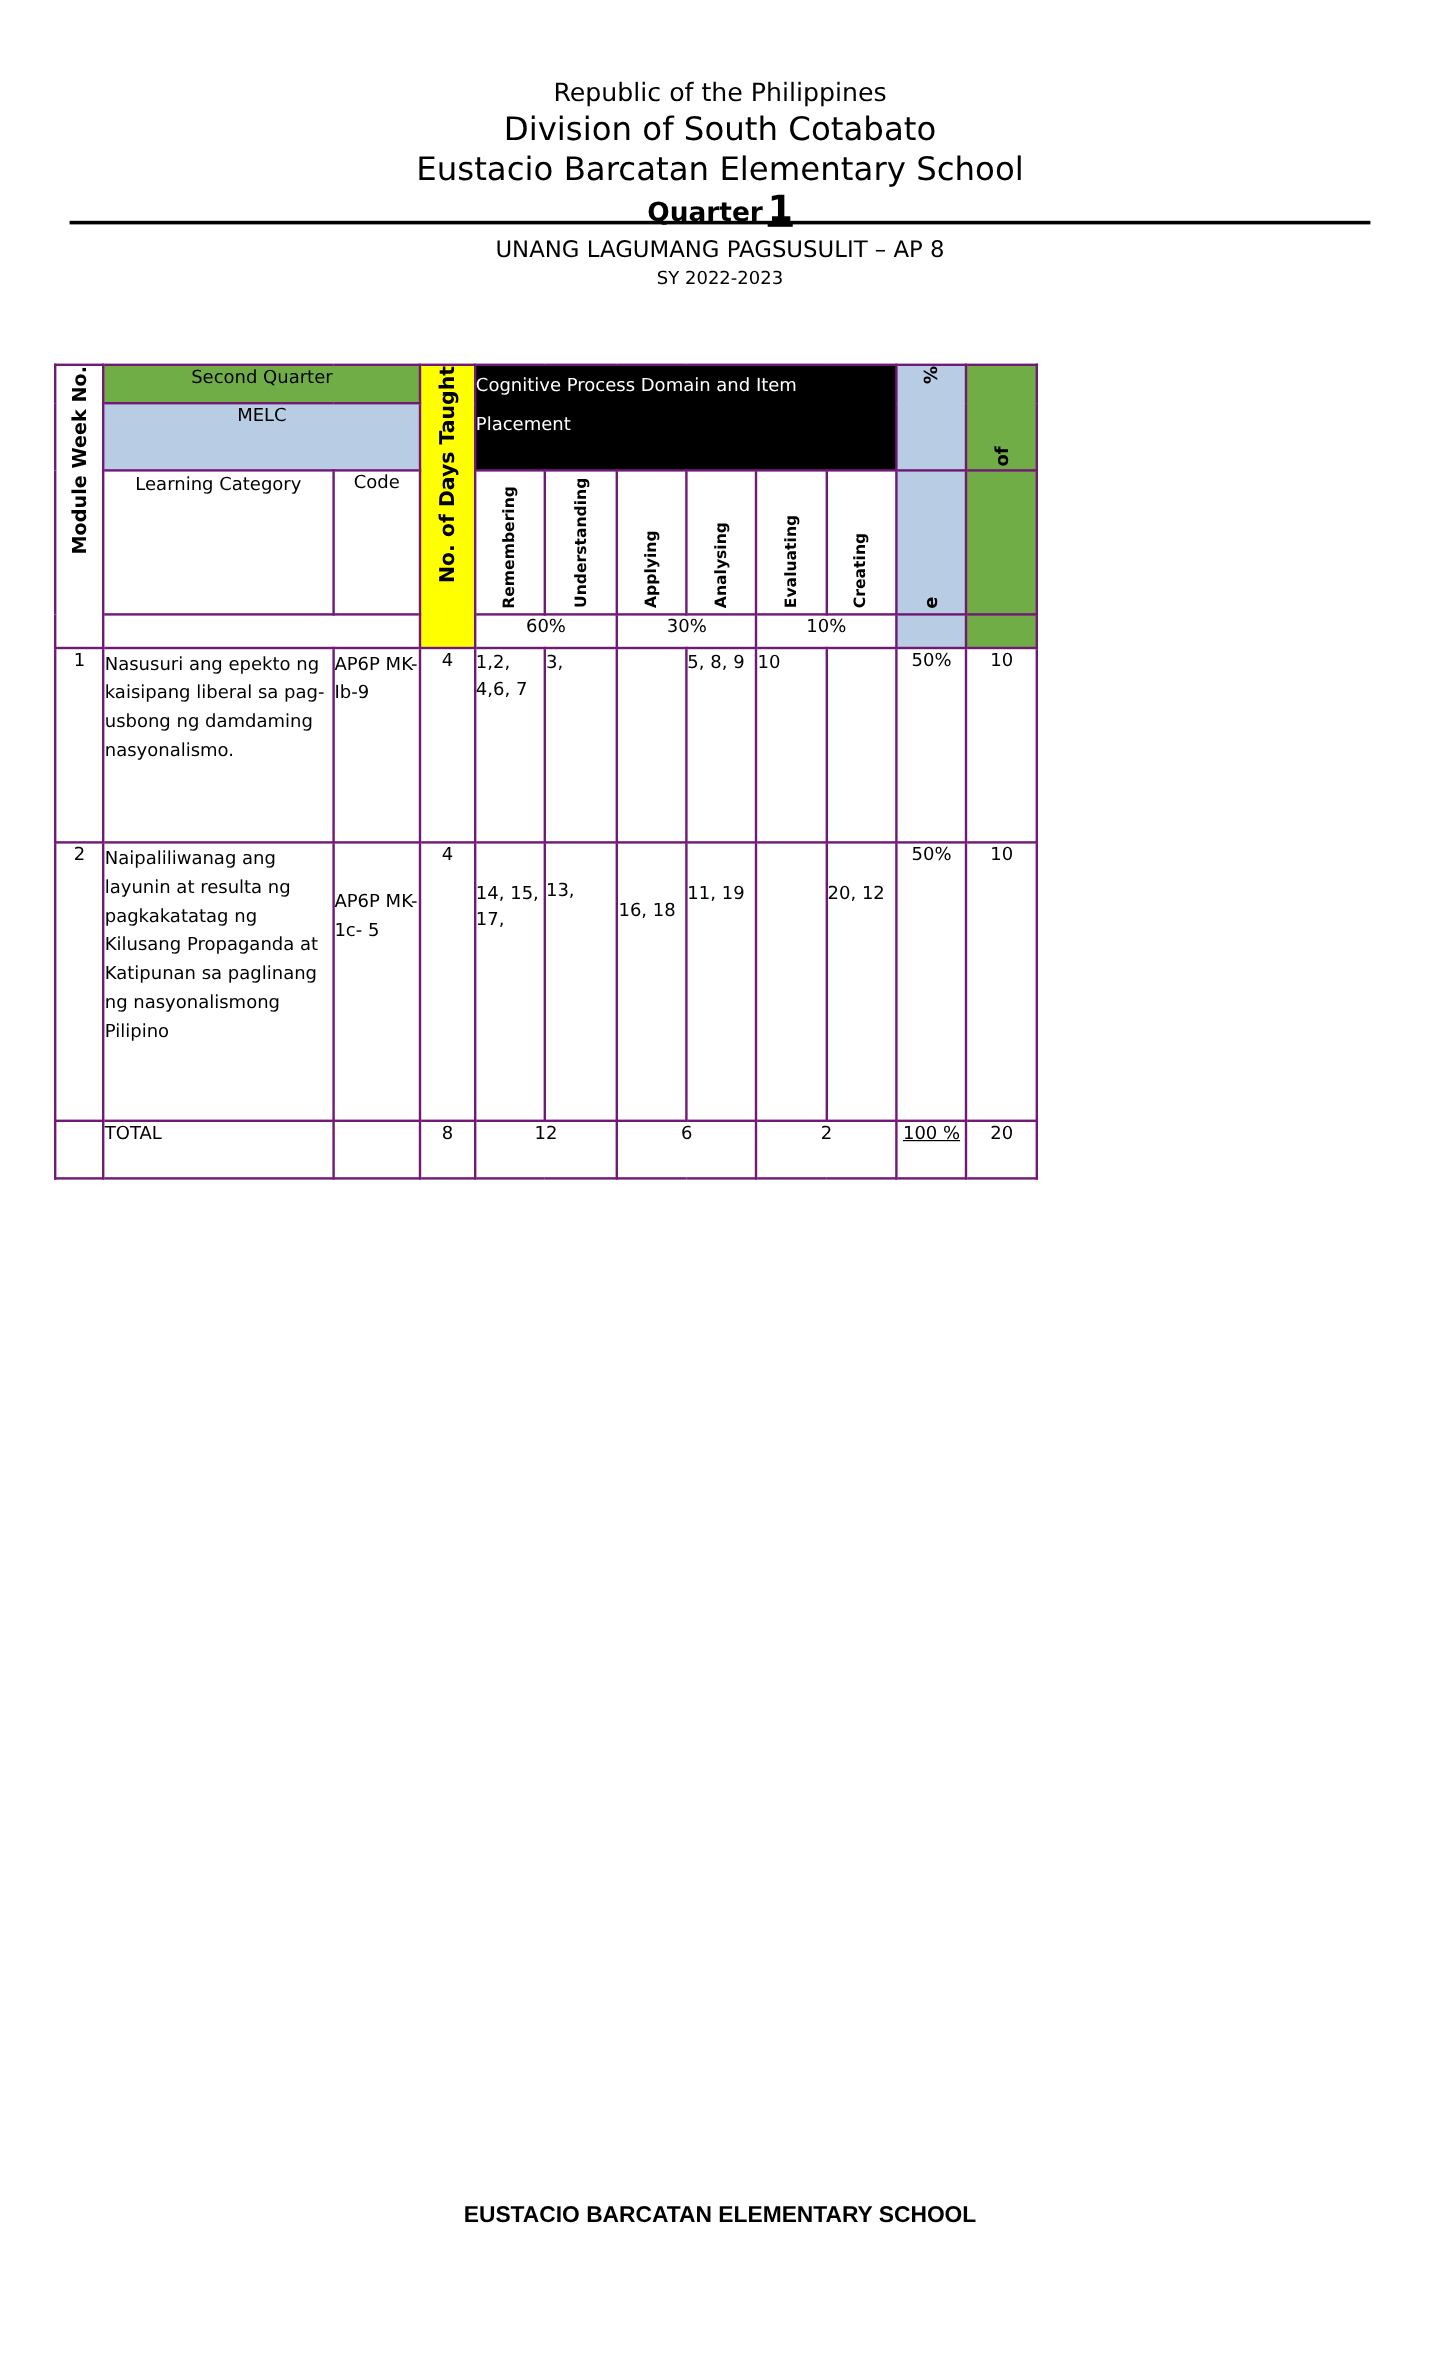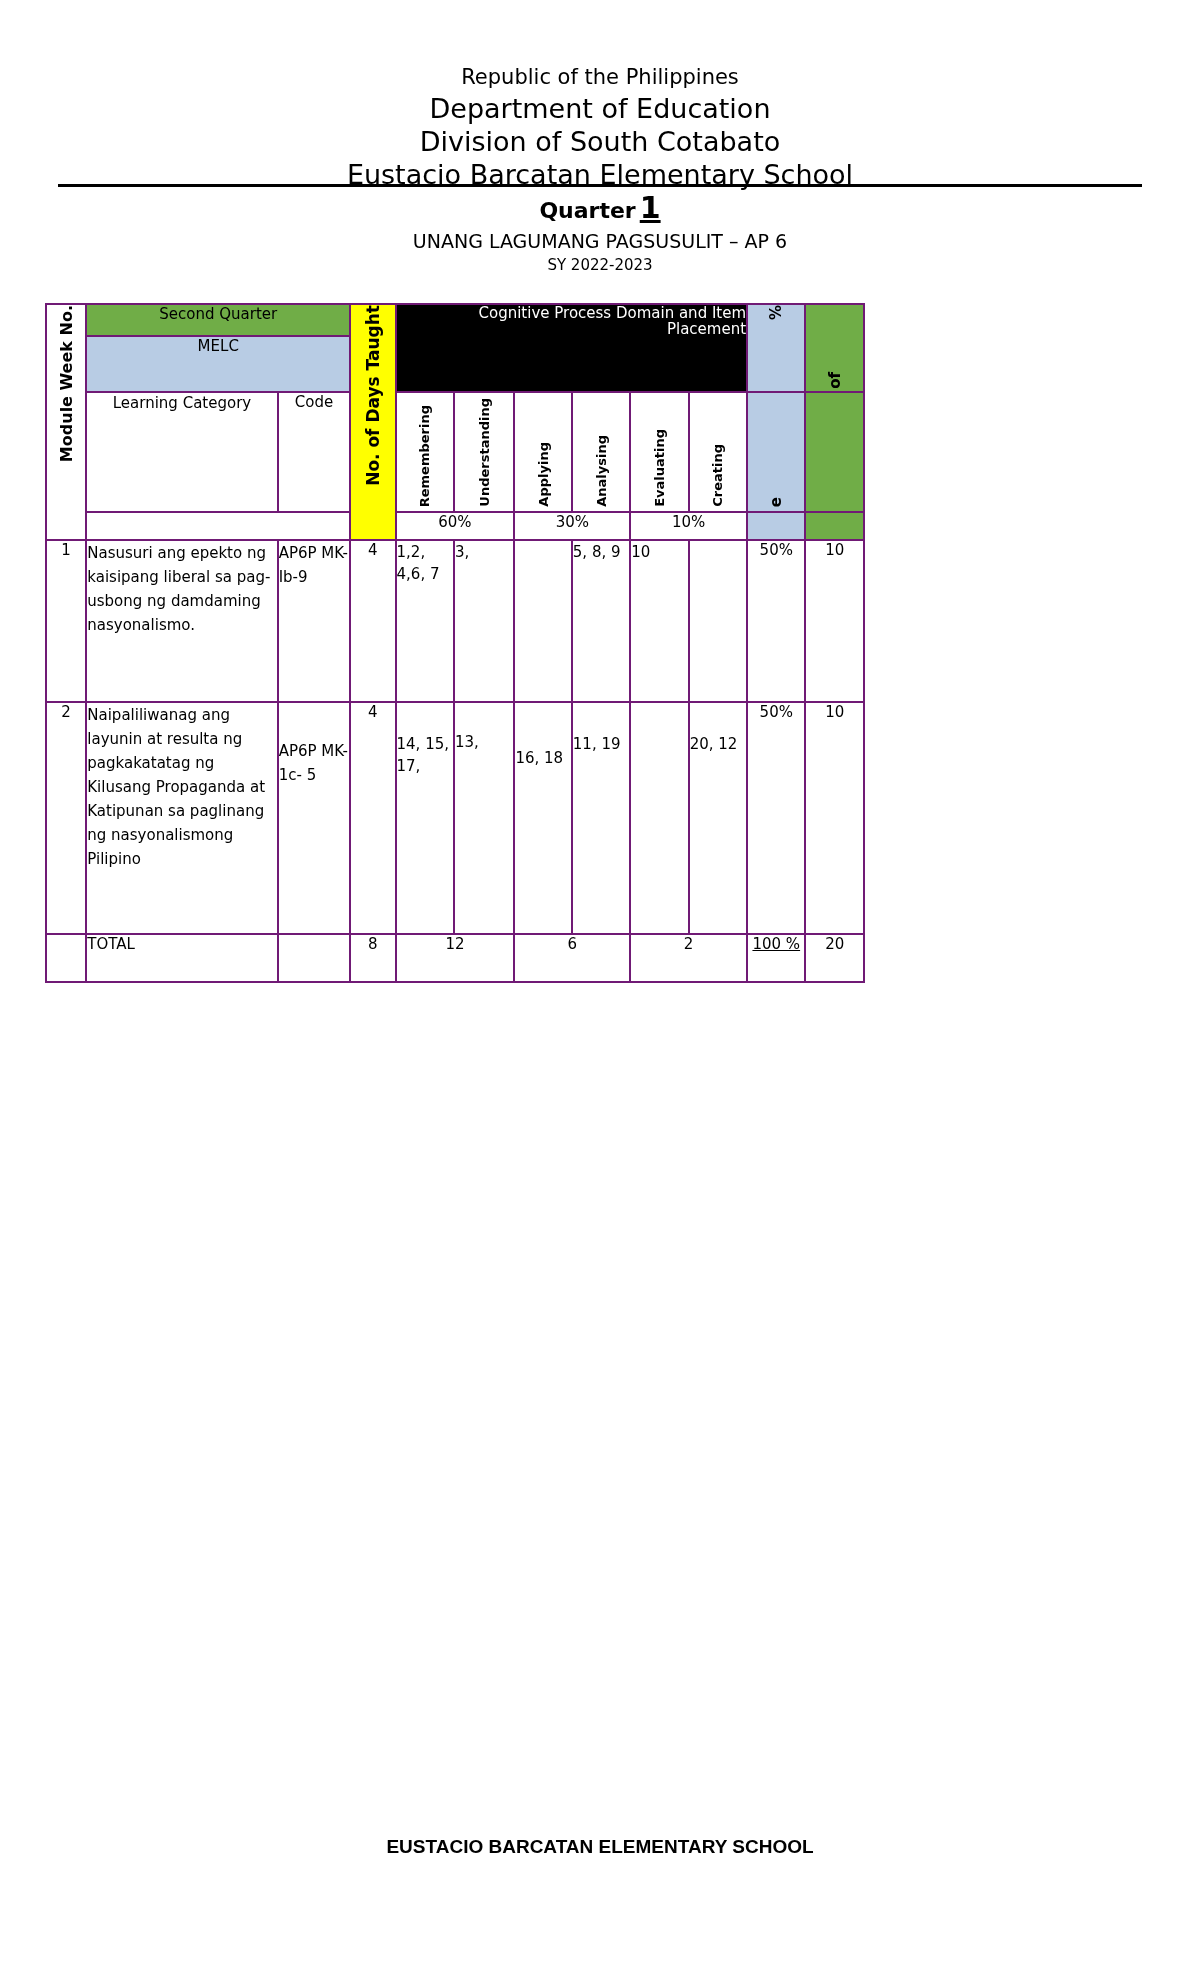--- a/index.html
+++ b/index.html
@@ -130,23 +130,23 @@
   }
   .hd-melc {
     font-size: 17px;
     font-weight: bold;
     text-align: center;
     vertical-align: middle;
   }
   .hd-cog {
     font-size: 19px;
     font-weight: bold;
-    text-align: right;
-    vertical-align: middle;
-    line-height: 16px;
+    text-align: left;
+    vertical-align: middle;
+    line-height: 32px;
     padding: 4px 6px;
   }
   .hd-learncat {
     font-size: 16px;
     font-weight: bold;
     text-align: center;
     vertical-align: middle;
     line-height: 20px;
   }
   .hd-code {
@@ -261,26 +261,25 @@
     font-family: "Liberation Sans", sans-serif;
   }
 </style>
 </head>
 <body>
 
 <div class="page">
 
   <div class="letterhead">
     <div class="lh-line1">Republic of the Philippines</div>
-    <div class="lh-line2">Department of Education</div>
     <div class="lh-line3">Division of South Cotabato</div>
     <div class="lh-line4">Eustacio Barcatan Elementary School</div>
     <hr class="hrule">
     <div class="lh-quarter"><span>Quarter</span><span class="qnum">1</span></div>
-    <div class="lh-exam">UNANG  LAGUMANG PAGSUSULIT – AP 6</div>
+    <div class="lh-exam">UNANG  LAGUMANG PAGSUSULIT – AP 8</div>
     <div class="lh-sy">SY 2022-2023</div>
   </div>
 
   <div class="tos-wrap">
     <table class="tos">
       <colgroup>
         <col class="c-week">
           <col class="c-learn">
           <col class="c-code">
           <col class="c-days">

